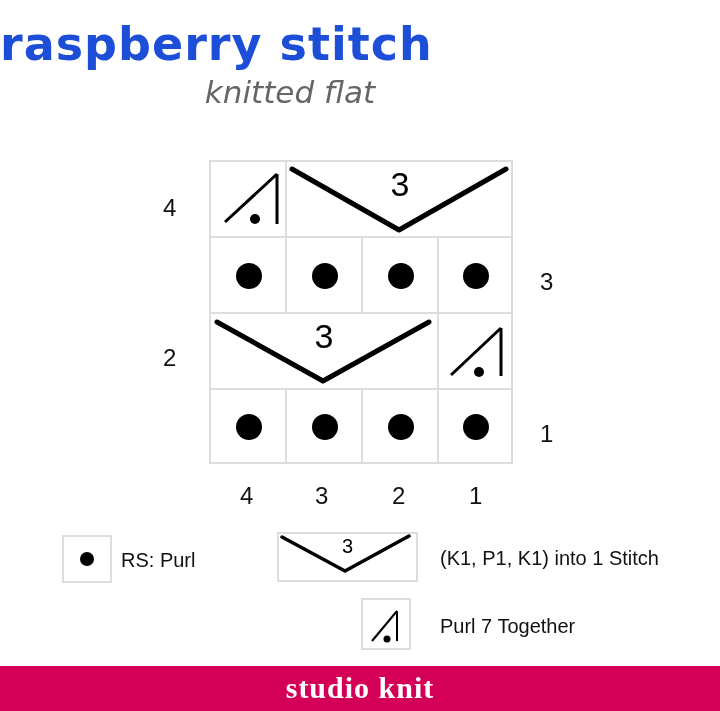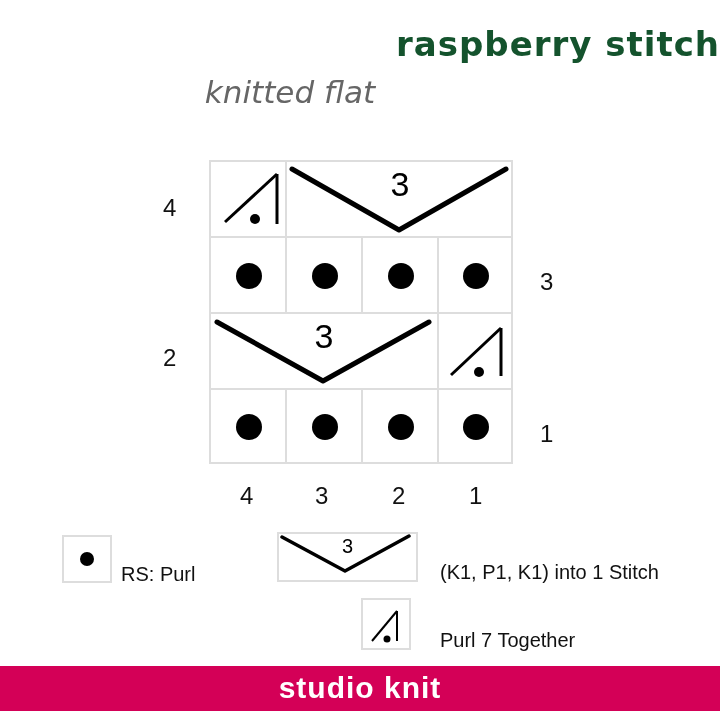--- a/index.html
+++ b/index.html
@@ -1,26 +1,26 @@
 <!DOCTYPE html>
 <html><head>
 <meta charset="utf-8">
 <style>
   html,body{margin:0;padding:0;background:#fff;}
   body{width:720px;height:711px;position:relative;overflow:hidden;font-family:"Liberation Sans",sans-serif;}
-  .title{position:absolute;left:0;width:720px;top:14px;text-align:right;font-family:"DejaVu Sans",sans-serif;font-weight:bold;font-size:34px;color:#14532d;letter-spacing:1px;line-height:60px;}
+  .title{position:absolute;left:0;width:720px;top:14px;text-align:left;font-family:"DejaVu Sans",sans-serif;font-weight:bold;font-size:46px;color:#1d4ed8;letter-spacing:1px;line-height:60px;}
   .subtitle{position:absolute;left:0;width:580px;top:72px;text-align:center;font-family:"DejaVu Sans",sans-serif;font-style:italic;font-size:31px;color:#666;line-height:40px;}
   .grid{position:absolute;left:209px;top:160px;width:304px;height:304px;}
   .cell{position:absolute;box-sizing:border-box;border:2px solid #ddd;background:#fff;}
   .cell svg{position:absolute;left:0;top:0;}
   .num{position:absolute;font-size:24px;color:#111;line-height:28px;}
   .legend-box{position:absolute;box-sizing:border-box;border:2px solid #ddd;background:#fff;}
-  .legend-text{position:absolute;font-size:20px;color:#111;line-height:24px;white-space:nowrap;margin-top:14px;}
+  .legend-text{position:absolute;font-size:20px;color:#111;line-height:24px;white-space:nowrap;}
   .footer{position:absolute;left:0;top:666px;width:720px;height:45px;background:#d40057;}
-  .footer-text{position:absolute;left:0;width:720px;top:0;text-align:center;font-family:Liberation Sans, sans-serif;font-weight:bold;font-size:30px;color:#fff;line-height:44px;letter-spacing:1px;}
+  .footer-text{position:absolute;left:0;width:720px;top:0;text-align:center;font-family:Liberation Serif, serif;font-weight:bold;font-size:30px;color:#fff;line-height:44px;letter-spacing:1px;}
 </style>
 </head>
 <body>
 
 <div class="title">raspberry stitch</div>
 <div class="subtitle">knitted flat</div>
 
 <div class="num" style="left:163px;top:194px;">4</div>
 <div class="num" style="left:540px;top:268px;">3</div>
 <div class="num" style="left:163px;top:344px;">2</div>

